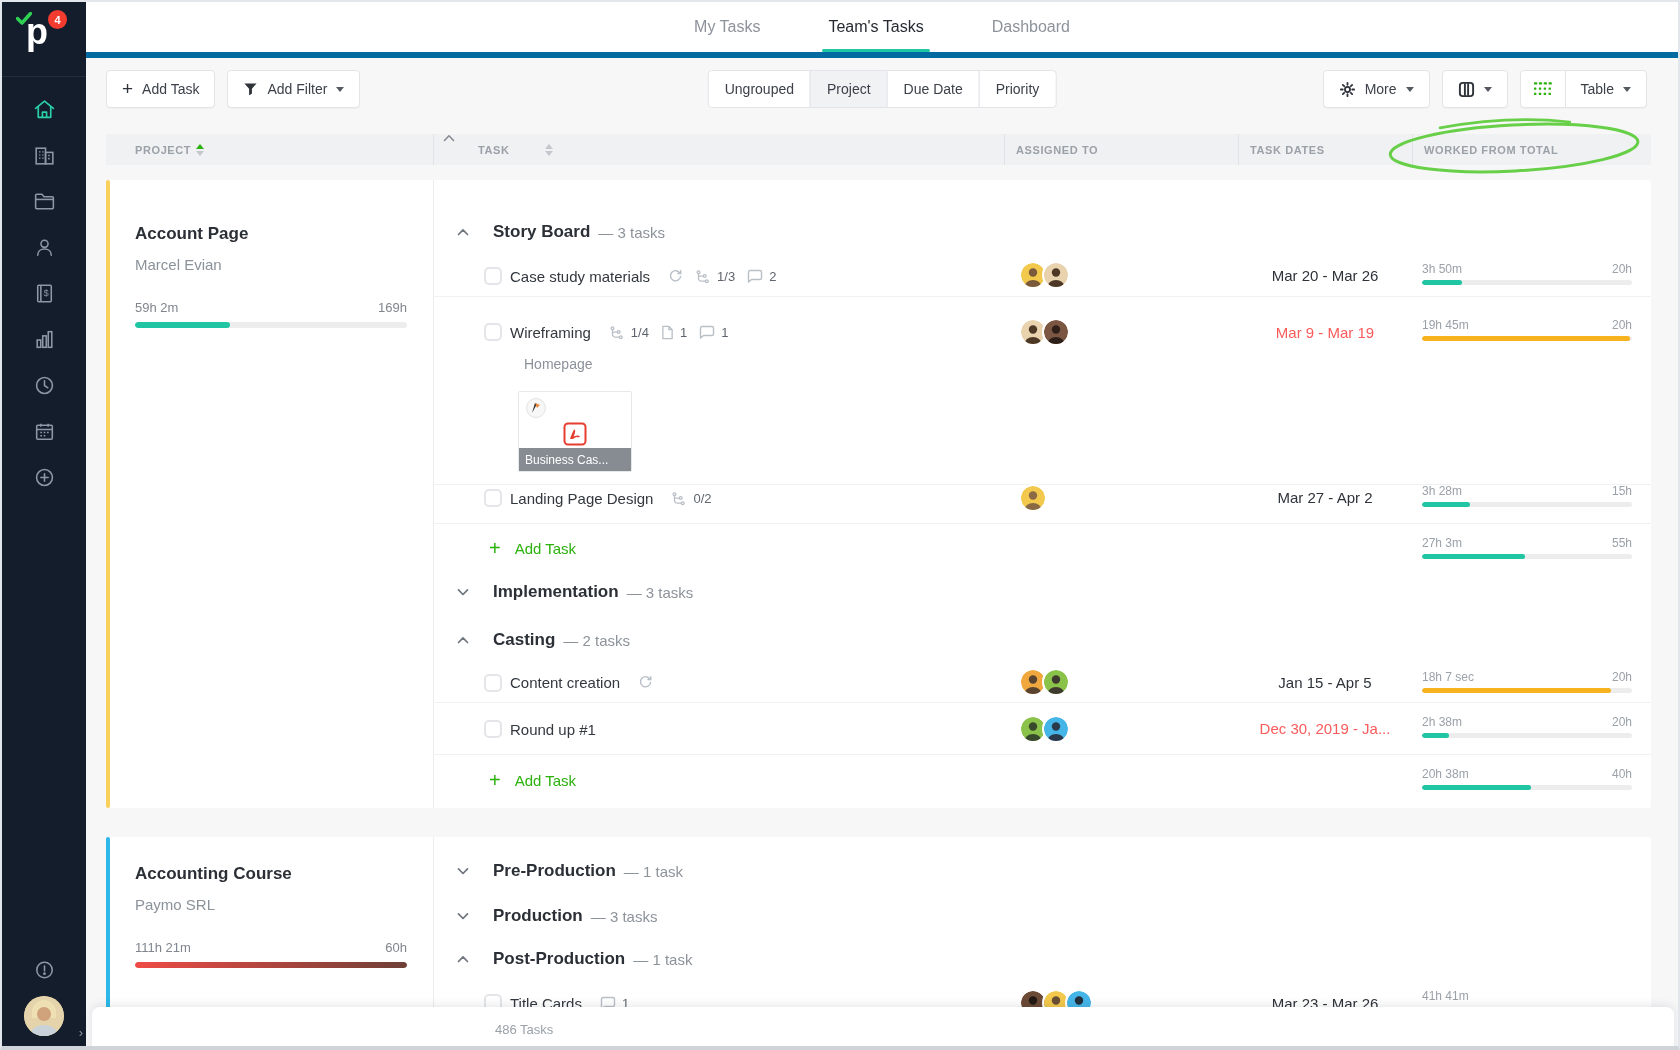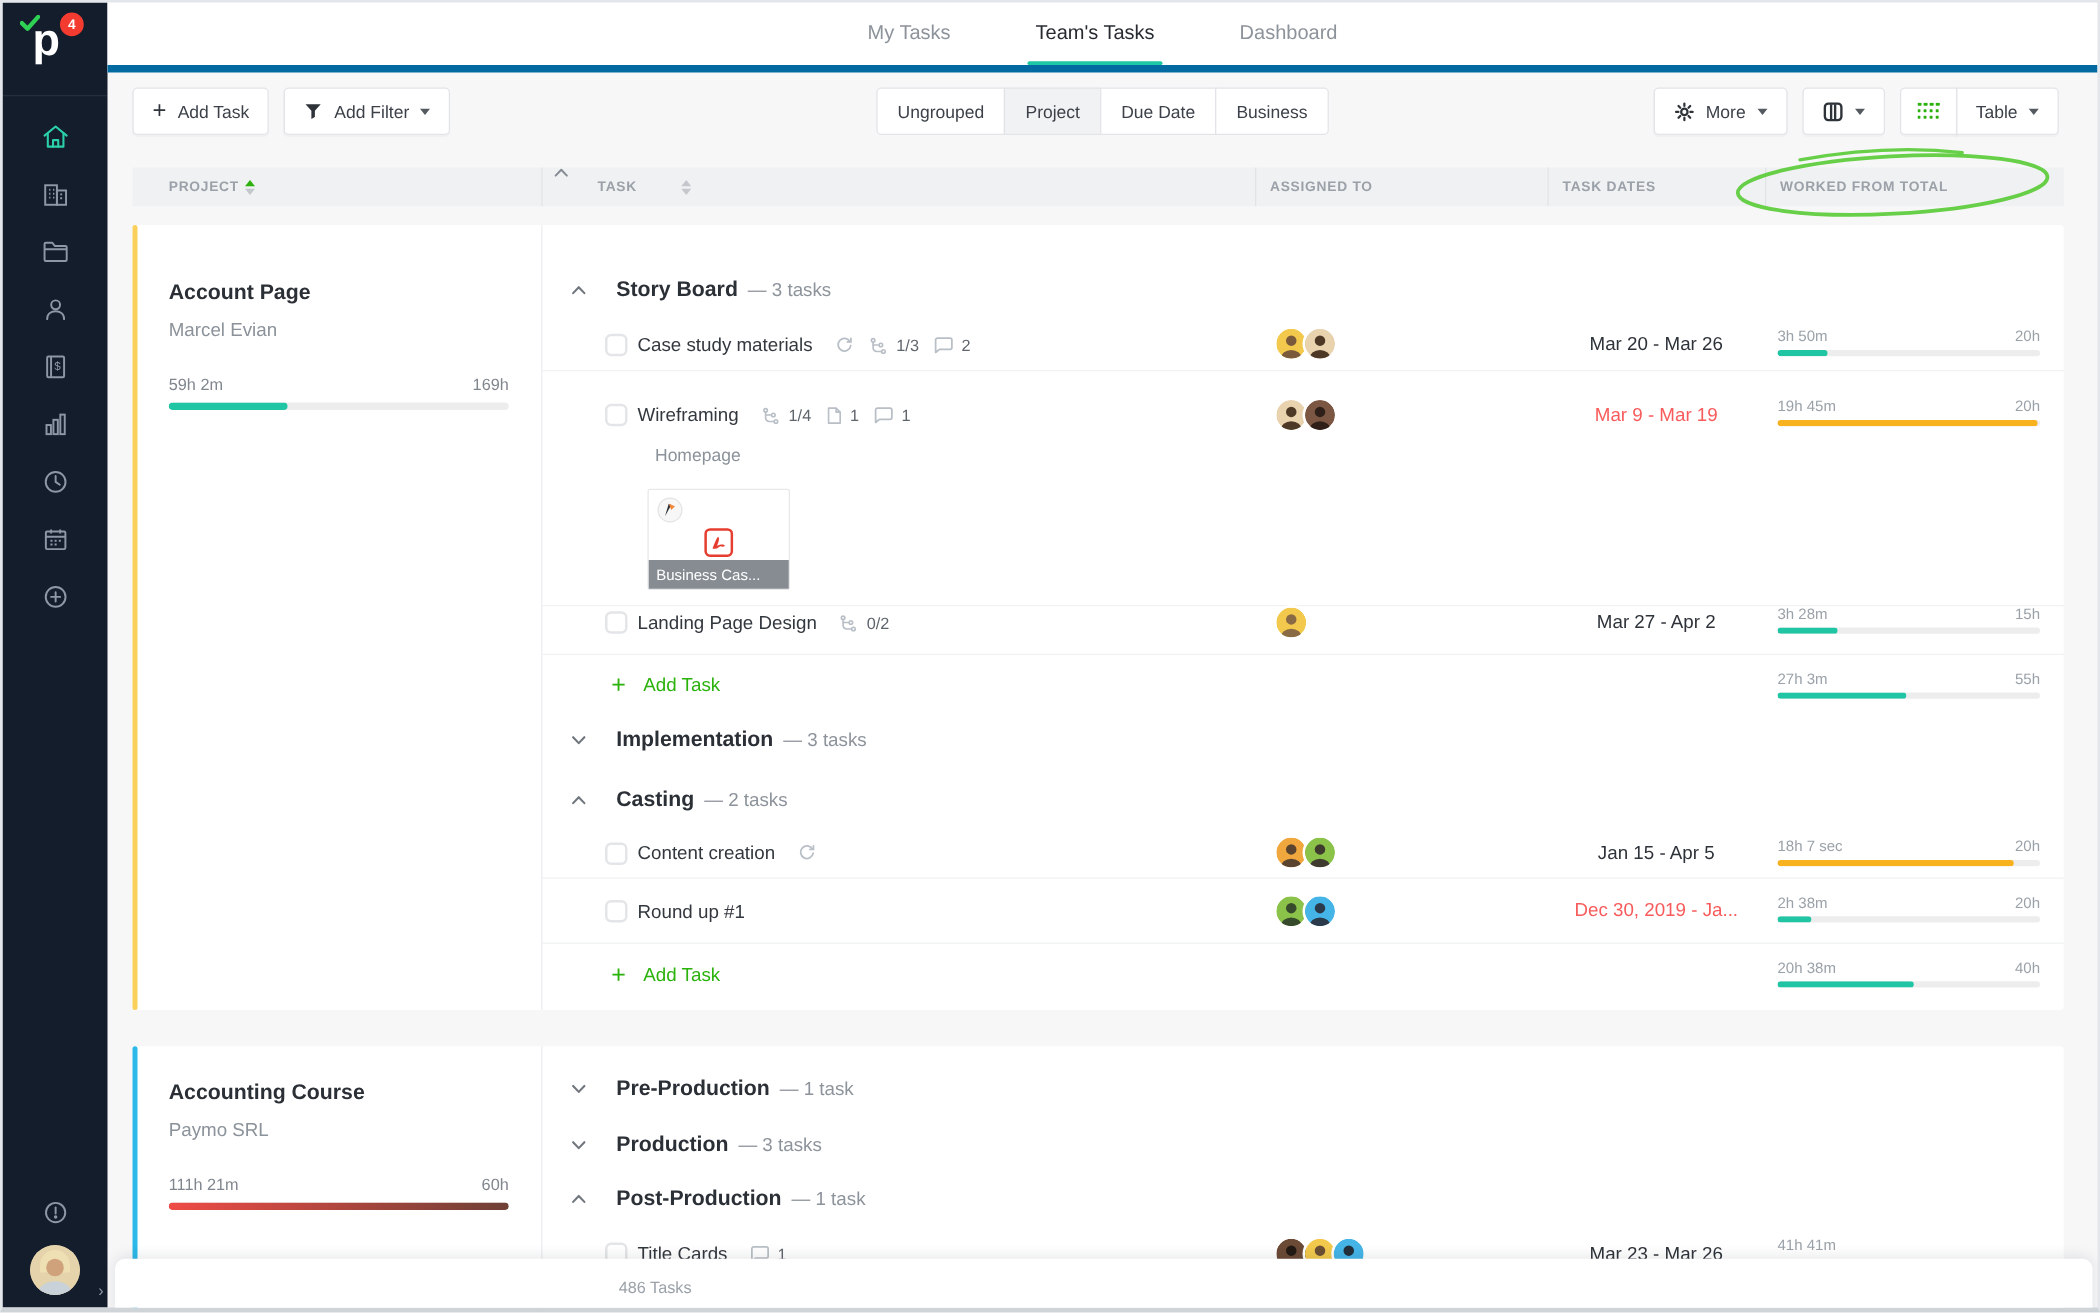--- a/index.html
+++ b/index.html
@@ -226,21 +226,21 @@
               <path d="M1.5 1.5 h13 l-5 5.6 v5.4 l-3 1.6 v-7 z" fill="#2e333a"></path>
             </svg>
           <span>Add Filter</span>
           <span class="caret"></span>
         </button>
       </div>
       <div class="tgroup center seg">
         <button class="btn">Ungrouped</button>
         <button class="btn active">Project</button>
         <button class="btn">Due Date</button>
-        <button class="btn">Business</button>
+        <button class="btn">Priority</button>
       </div>
       <div class="tgroup right">
         <button class="btn">
           <svg width="17" height="17" viewBox="0 0 20 20" stroke="#2e333a" stroke-width="2.1" stroke-linecap="round">
               <circle cx="10" cy="10" r="3" fill="none"></circle>
               <path d="M10 2.2v2.2M10 15.6v2.2M2.2 10h2.2M15.6 10h2.2M4.5 4.5l1.6 1.6M13.9 13.9l1.6 1.6M15.5 4.5l-1.6 1.6M6.1 13.9l-1.6 1.6"></path>
             </svg>
           <span>More</span>
           <span class="caret"></span>
         </button>

